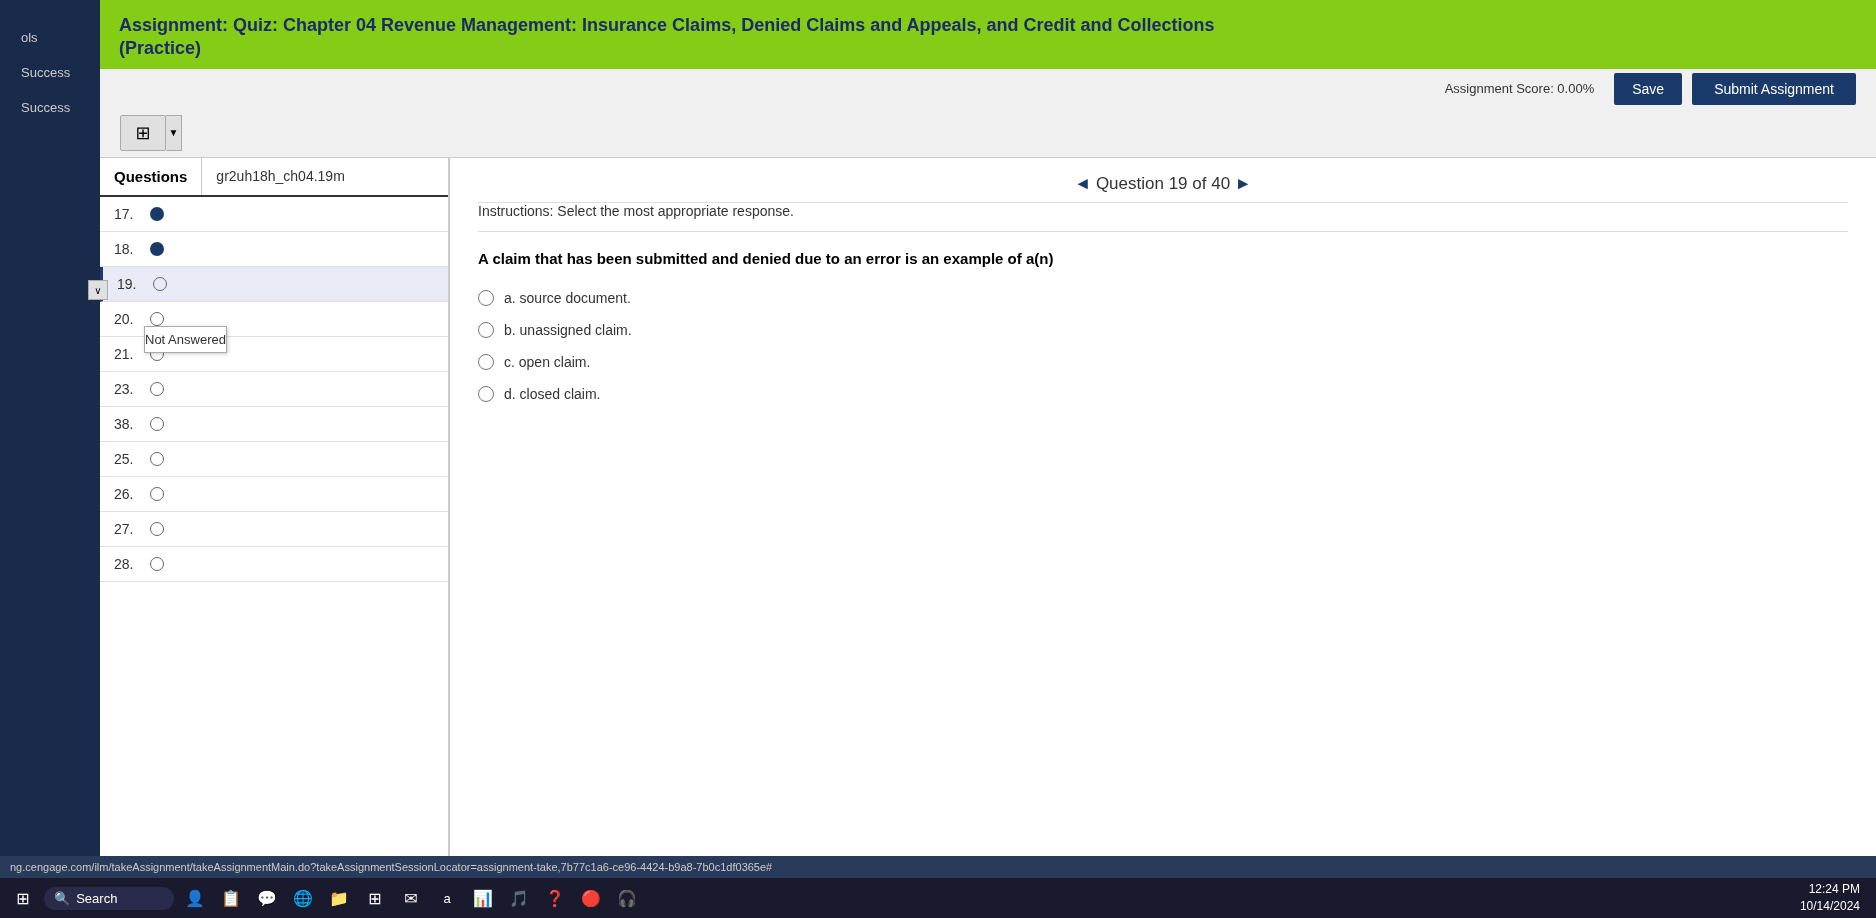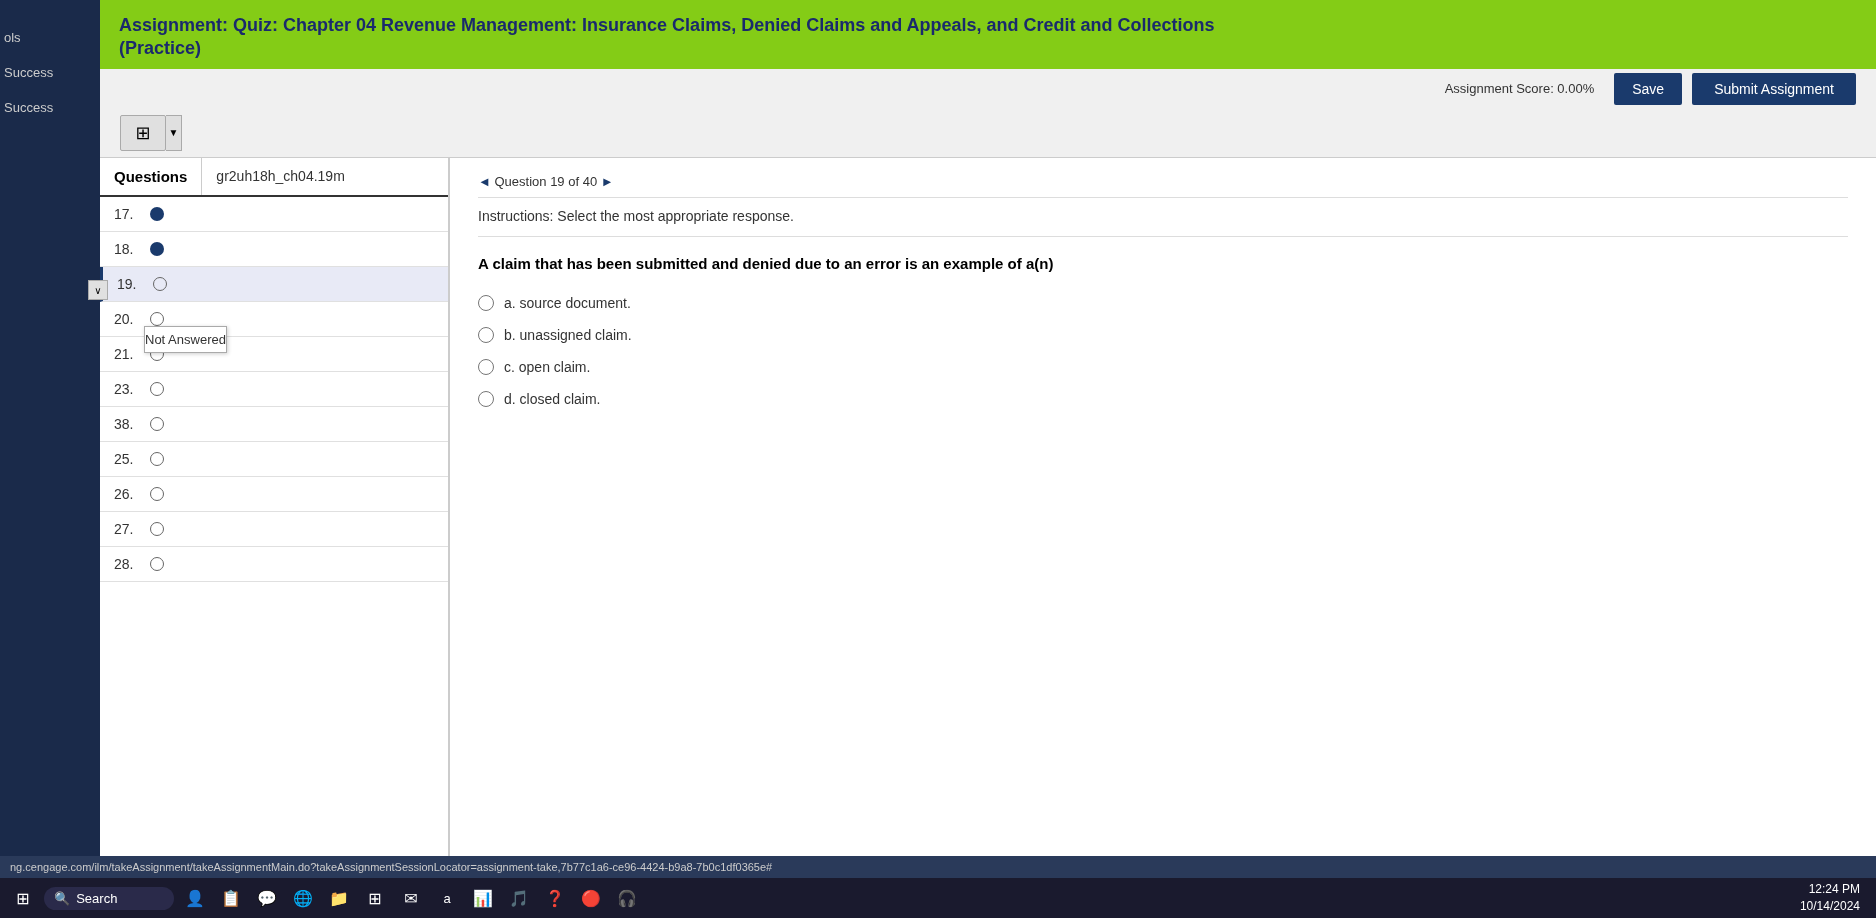--- a/index.html
+++ b/index.html
@@ -234,21 +234,21 @@
       background: #1a2a4a;
       display: flex;
       flex-direction: column;
       align-items: flex-start;
       padding-top: 20px;
     }
 
     .sidebar-item-label {
       color: #ccc;
       font-size: 13px;
-      padding: 10px 4px;
+      padding: 10px 21px;
       cursor: pointer;
       width: 100%;
     }
 
     
     .taskbar {
       position: absolute;
       bottom: 0;
       left: 0;
       right: 0;
@@ -413,21 +413,21 @@
       </div>
 
       <div class="question-item">
         <span class="question-number">28.</span>
         <div class="q-dot-empty"></div>
       </div>
     </div>
 
     <div class="content-panel">
 
-      <div style="display:flex; justify-content:flex-start; margin-bottom: 10px; font-size:13px; color:#333; border-bottom:1px solid #ddd; padding-bottom:8px;">
+      <div style="display:flex; justify-content:center; font-size:17px; color:#333; border-bottom:1px solid #ddd; padding-bottom:8px;">
         <span>
           <span style="color:#1a3a6c; cursor:pointer;">◄</span>
           <span> Question 19 of 40 </span>
           <span style="color:#1a3a6c; cursor:pointer;">►</span>
         </span>
       </div>
 
       <div class="instructions-row">Instructions: Select the most appropriate response.</div>
 
       <div class="question-text">A claim that has been submitted and denied due to an error is an example of a(n)</div>

